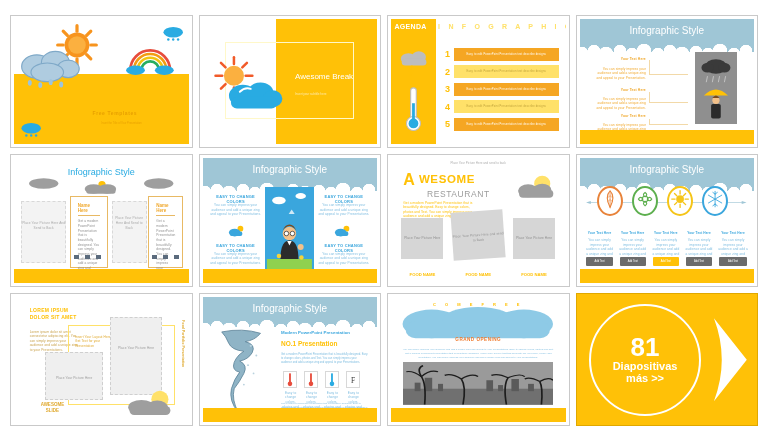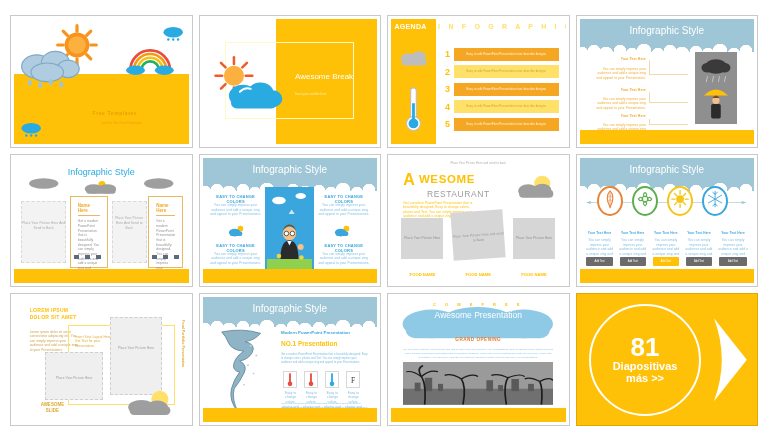--- a/index.html
+++ b/index.html
@@ -630,21 +630,20 @@
       <div class="inner">
         <div class="s11-kick">C O M E   F R E E</div>
         <svg style="position:absolute;left:6%;right:6%;top:8%;height:26%;width:88%" viewBox="0 0 200 50" preserveAspectRatio="none">
           <g fill="#8ECAE6">
             <ellipse cx="40" cy="26" rx="38" ry="22"></ellipse>
             <ellipse cx="100" cy="20" rx="46" ry="20"></ellipse>
             <ellipse cx="160" cy="26" rx="38" ry="22"></ellipse>
             <rect x="6" y="22" width="188" height="26" rx="13"></rect>
           </g>
         </svg>
-        <div class="s11-cloudtitle">Awesome Presentation</div>
         <div class="s11-go">GRAND OPENING</div>
         <div class="s11-p">You can simply impress your audience and add a unique zing and appeal to your Presentations. Easy to change colors, photos and Text. Get a modern PowerPoint Presentation that is beautifully designed. I hope and I believe that this Template will your Time, Money and Reputation. You can simply impress your audience and add a unique zing and appeal to your Presentations.</div>
         <div class="s11-photo">
           <svg viewBox="0 0 180 70" preserveAspectRatio="none" style="width:100%;height:100%">
             <rect width="180" height="70" fill="#9a9a9a"></rect>
             <rect y="44" width="180" height="26" fill="#707070"></rect>
             <g fill="#5a5a5a">
               <rect x="14" y="34" width="7" height="14"></rect>
                 <rect x="26" y="26" width="9" height="22"></rect>
               <rect x="42" y="36" width="6" height="12"></rect>

